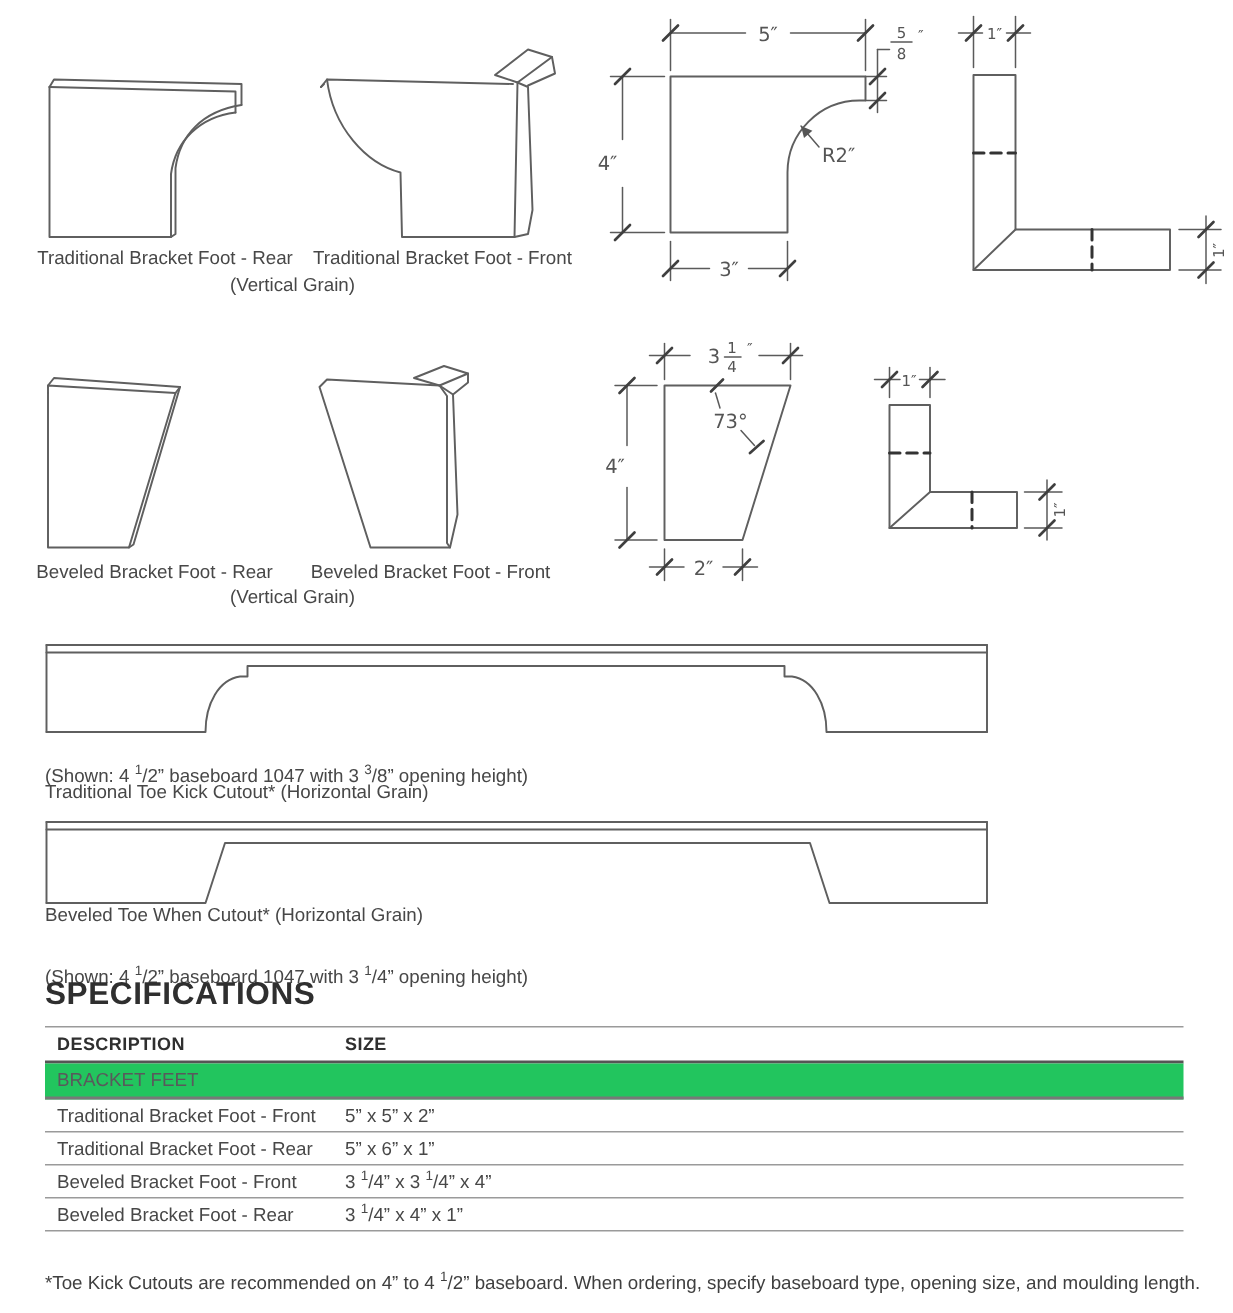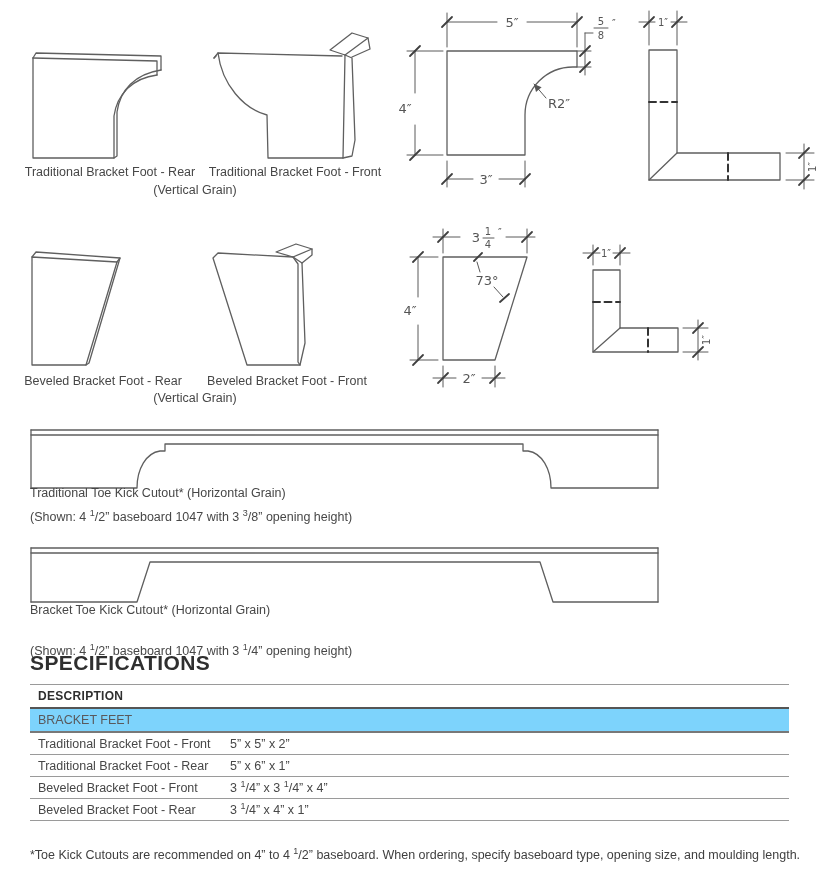--- a/index.html
+++ b/index.html
@@ -18,21 +18,21 @@
   sup{font-size:9px;vertical-align:super;line-height:0;}
   
   .spec-title{position:absolute;left:30px;top:651px;font-size:21px;font-weight:bold;
               color:#2f2f2f;letter-spacing:.4px;}
   .spec-table{position:absolute;left:30px;top:684px;width:759px;font-size:12.5px;}
   .trow{display:flex;align-items:center;}
   .c1{width:192px;padding-left:8px;}
   .c2{flex:1;padding-left:0;}
   .t-head{height:22px;border-top:1px solid #9a9a9a;border-bottom:2px solid #555;
           font-weight:bold;font-size:12px;color:#2f2f2f;letter-spacing:.3px;}
-  .t-section{height:22px;background:#7dd3fc;border-bottom:2px solid #787878;color:#59595c;}
+  .t-section{height:22px;background:#22c55e;border-bottom:2px solid #787878;color:#59595c;}
   .t-row{height:21px;border-bottom:1px solid #9a9a9a;color:#474747;}
   .footnote{position:absolute;left:30px;top:848px;font-size:12.5px;color:#3f3f3f;white-space:nowrap;text-align:center;}
 </style>
 </head>
 <body>
 
 <div class="page">
 
   <svg class="abs" style="left:28px;top:44px" width="140" height="122" viewBox="0 0 140 122">
     <path d="M5,14 L8,9 L133,12 L133,26"></path>
@@ -198,38 +198,39 @@
     <text class="small" x="137" y="103" text-anchor="middle" transform="rotate(-90 137 100)">1″</text>
   </svg>
 
   <svg class="abs" style="left:28px;top:427px" width="635" height="68" viewBox="0 0 635 68">
     <path d="M3,3 H630"></path>
     <path d="M3,8 H630"></path>
     <path d="M3,3 V61"></path>
     <path d="M630,3 V61"></path>
     <path d="M3,61 H109 C109,42 118,26 132,24 L137,24 L137,17 L495,17 L495,24 L500,24 C514,26 523,42 523,61 L630,61"></path>
   </svg>
-  <div class="caption" style="left:30px;top:486px">Traditional Toe Kick Cutout* (Horizontal Grain)</div>
+  <div class="caption" style="left:30px;top:521px">Traditional Toe Kick Cutout* (Horizontal Grain)</div>
   <div class="caption" style="left:30px;top:510px">(Shown: 4 <sup>1</sup>/2” baseboard 1047 with 3 <sup>3</sup>/8” opening height)</div>
 
   <svg class="abs" style="left:28px;top:545px" width="635" height="65" viewBox="0 0 635 65">
     <path d="M3,3 H630"></path>
     <path d="M3,8 H630"></path>
     <path d="M3,3 V57"></path>
     <path d="M630,3 V57"></path>
     <path d="M3,57 H109 L122,17 H512 L525,57 H630"></path>
   </svg>
-  <div class="caption" style="left:30px;top:603px">Bracket Toe Kick Cutout* (Horizontal Grain)</div>
+  <div class="caption" style="left:30px;top:603px">Beveled Toe When Cutout* (Horizontal Grain)</div>
   <div class="caption" style="left:30px;top:644px">(Shown: 4 <sup>1</sup>/2” baseboard 1047 with 3 <sup>1</sup>/4” opening height)</div>
 
   <div class="spec-title">SPECIFICATIONS</div>
 
   <div class="spec-table">
     <div class="trow t-head">
       <div class="c1">DESCRIPTION</div>
+      <div class="c2">SIZE</div>
     </div>
     <div class="trow t-section">
       <div class="c1">BRACKET FEET</div>
     </div>
     <div class="trow t-row">
       <div class="c1">Traditional Bracket Foot - Front</div>
       <div class="c2">5” x 5” x 2”</div>
     </div>
     <div class="trow t-row">
       <div class="c1">Traditional Bracket Foot - Rear</div>

